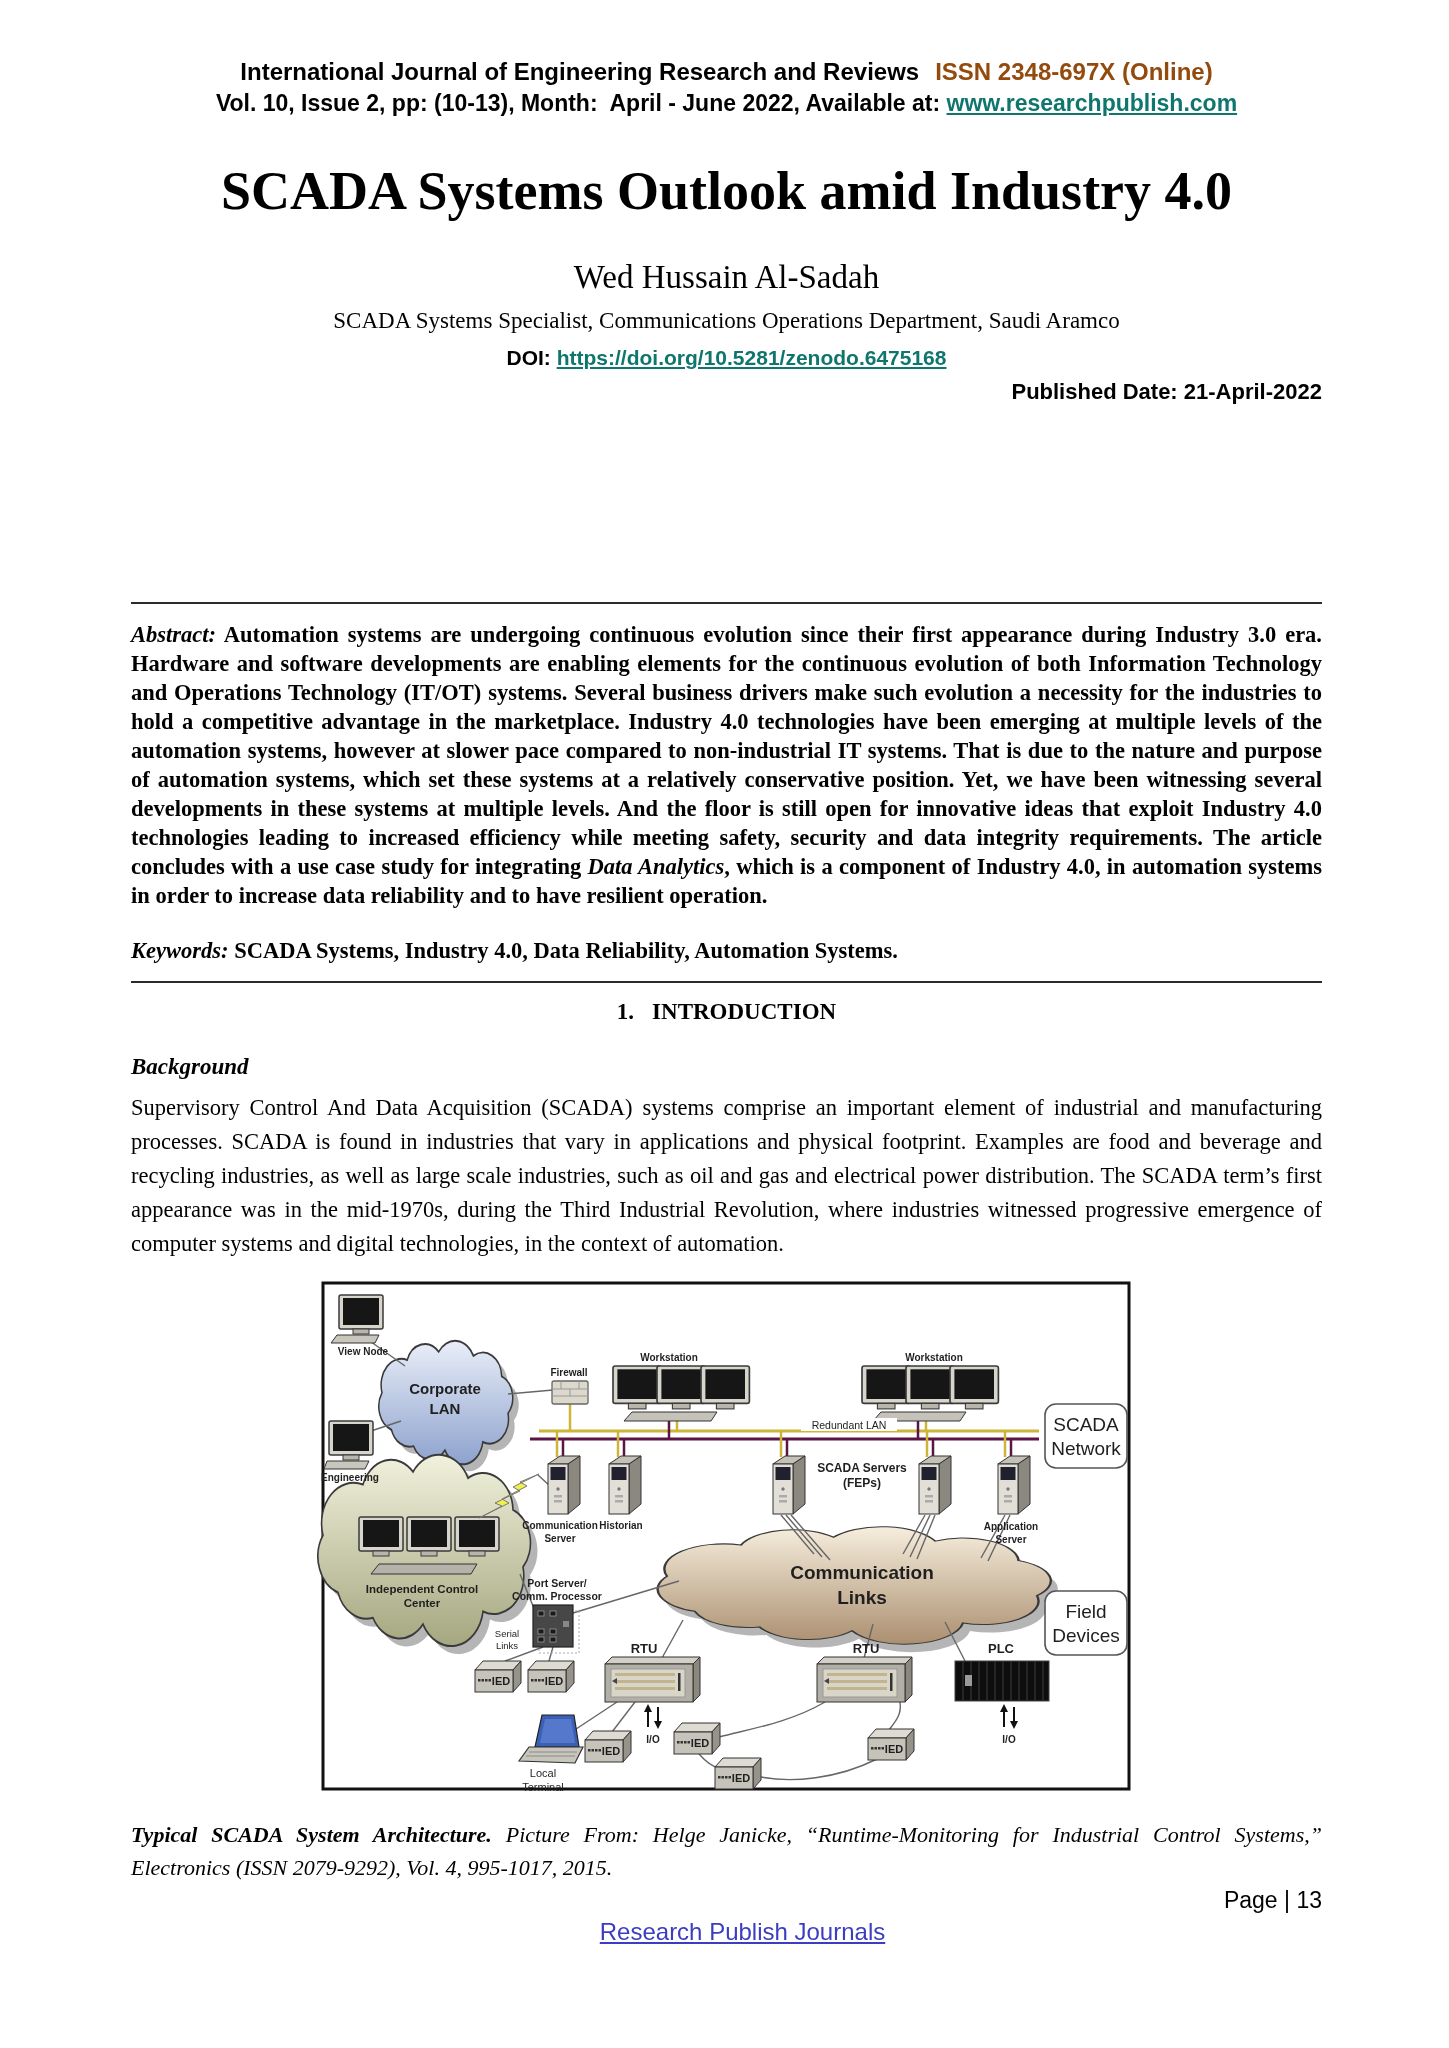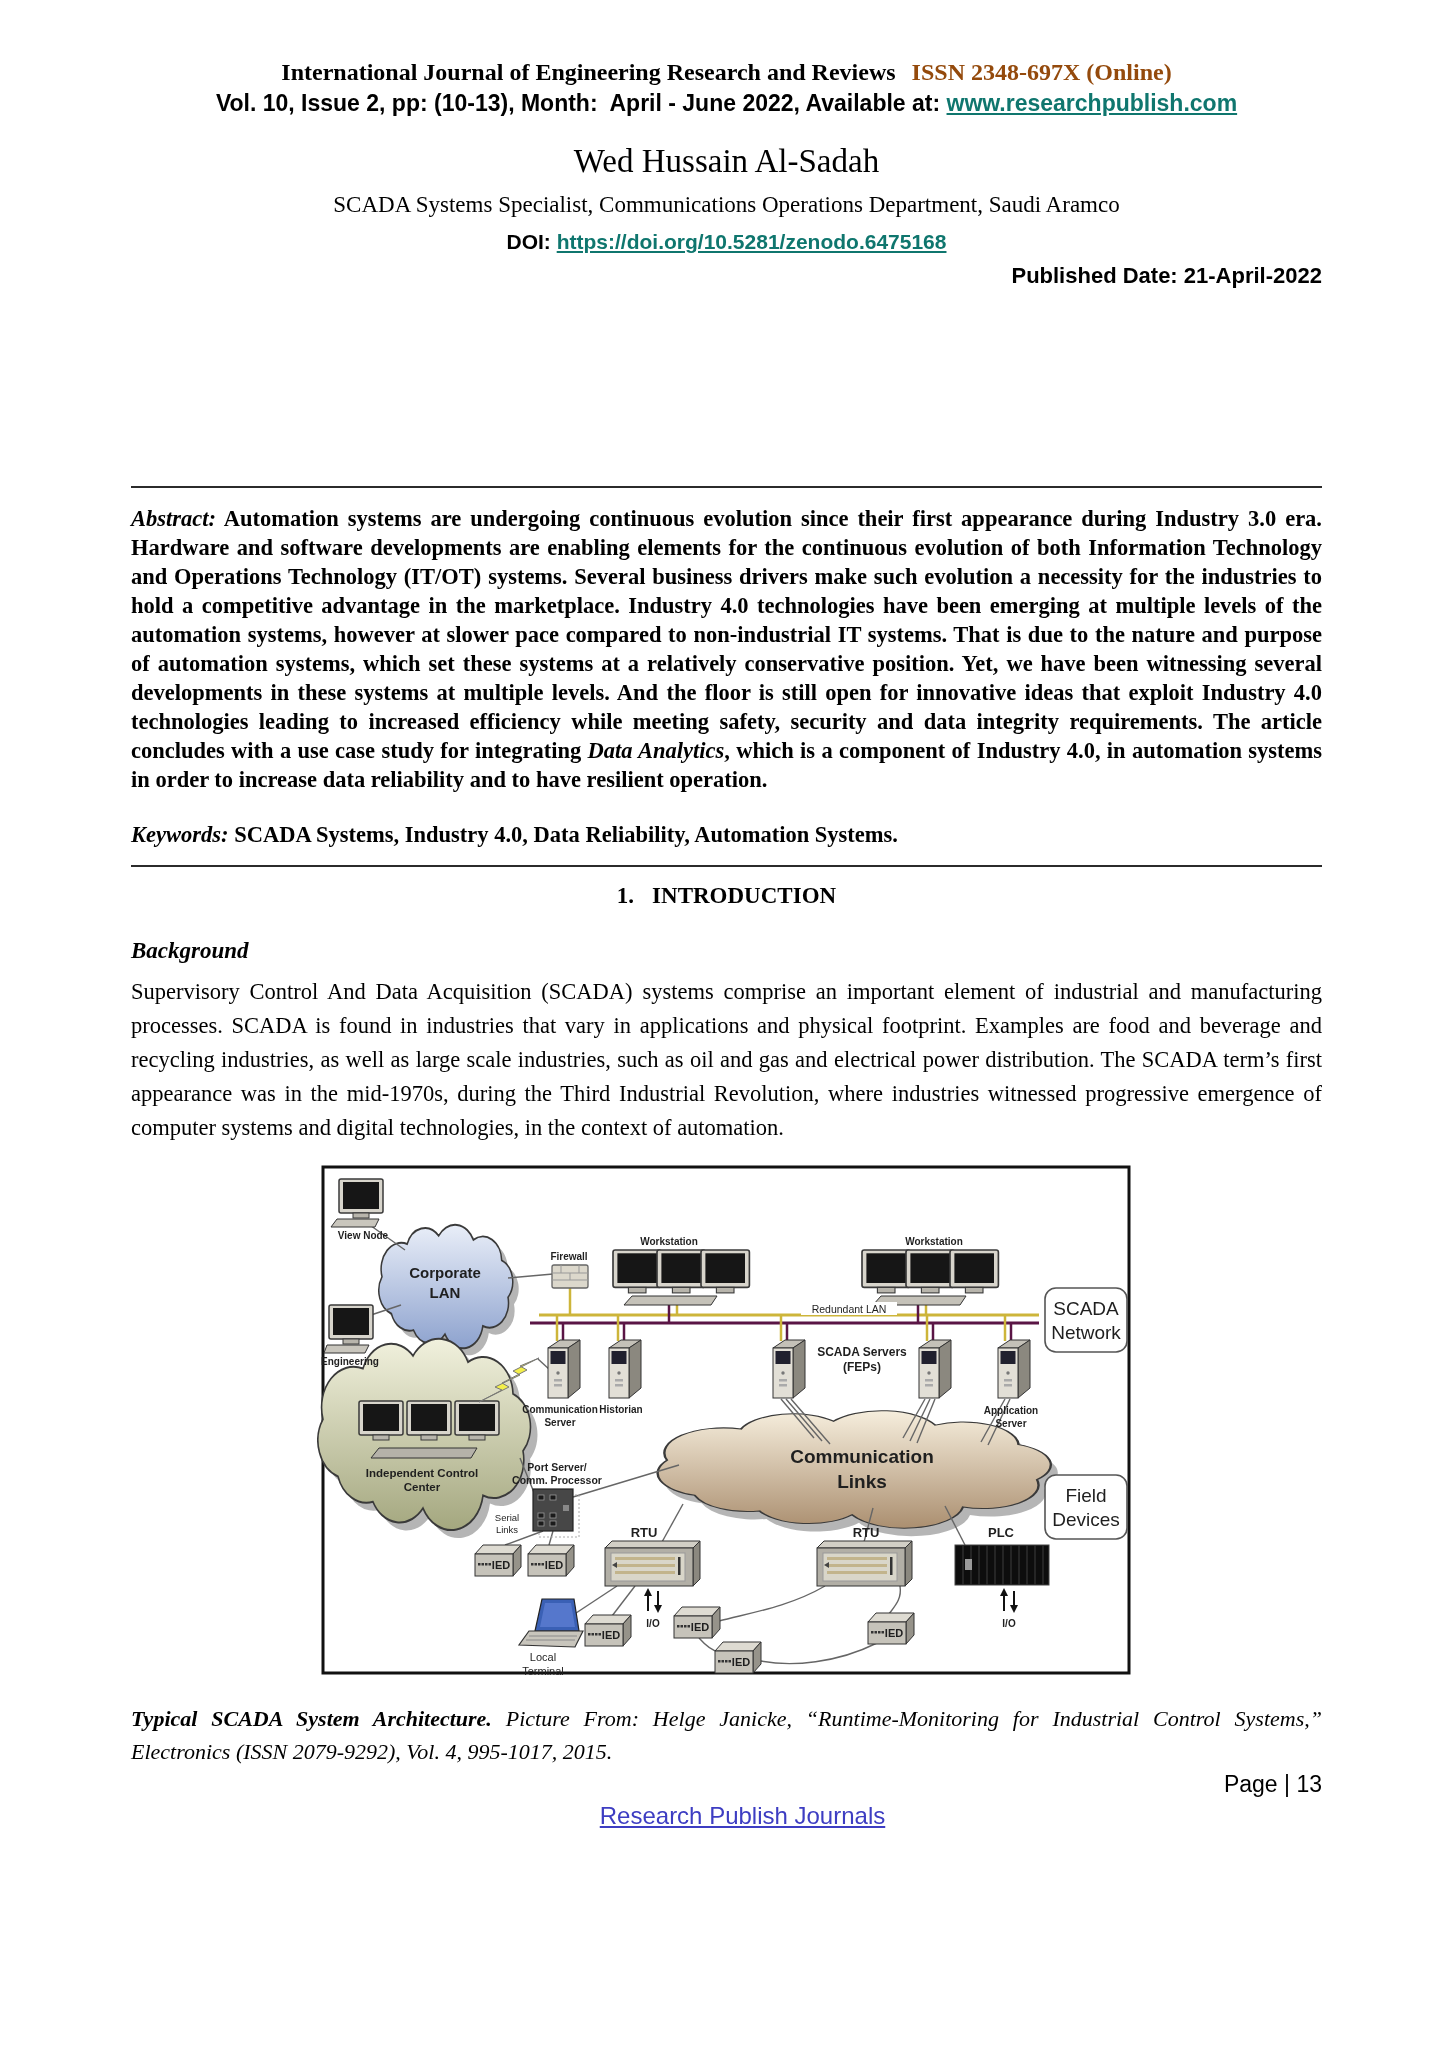--- a/index.html
+++ b/index.html
@@ -4,21 +4,21 @@
 <style>
   html,body { margin:0; padding:0; }
   body {
     width:1449px; height:2048px; background:#ffffff; color:#000;
     font-family:"Liberation Serif", serif; position:relative; overflow:hidden;
   }
   .content { margin:0 127px 0 131px; }
 
   
   .jheader { font-family:"Liberation Sans", sans-serif; font-weight:bold; text-align:center; padding-top:56px; }
-  .h-line1 { font-size:24px; line-height:32px;font-family:Liberation Serif, serif; }
+  .h-line1 { font-size:24px; line-height:32px; }
   .issn { color:#944a0c; margin-left:16px; }
   .h-line2 { font-size:23px; line-height:30px; }
   a.site-link, a.doi-link { color:#0f766e; text-decoration:underline; }
 
   .title { font-size:54px; font-weight:bold; text-align:center; margin-top:42px; line-height:62px; }
   .author { font-size:33px; text-align:center; margin-top:24px; line-height:38px; }
   .affiliation { font-size:23px; text-align:center; margin-top:12px; line-height:26px; }
   .doi-line { font-family:"Liberation Sans", sans-serif; font-weight:bold; font-size:21px; text-align:center; margin-top:10px; line-height:28px; }
   .published { font-family:"Liberation Sans", sans-serif; font-weight:bold; font-size:22px; text-align:right; margin-top:6px; line-height:28px; }
 
@@ -53,20 +53,21 @@
 
   <header class="jheader">
     <div class="h-line1">
       <span>International Journal of Engineering Research and Reviews</span><span class="issn">ISSN 2348-697X (Online)</span>
     </div>
     <div class="h-line2">
       <span>Vol. 10, Issue 2, pp: (10-13), Month:&nbsp; April - June 2022, Available at: </span><a class="site-link" href="#">www.researchpublish.com</a>
     </div>
   </header>
 
+  <h1 class="title">SCADA Systems Outlook amid Industry 4.0</h1>
   <div class="author">Wed Hussain Al-Sadah</div>
   <div class="affiliation">SCADA Systems Specialist, Communications Operations Department, Saudi Aramco</div>
   <div class="doi-line">
     <span>DOI: </span><a class="doi-link" href="#">https://doi.org/10.5281/zenodo.6475168</a>
   </div>
   <div class="published">Published Date: 21-April-2022</div>
 
   <hr class="rule rule-top">
 
   <p class="abstract"><span class="it">Abstract:</span><span> Automation systems are undergoing continuous evolution since their first appearance during Industry 3.0 era. Hardware and software developments are enabling elements for the continuous evolution of both Information Technology and Operations Technology (IT/OT) systems. Several business drivers make such evolution a necessity for the industries to hold a competitive advantage in the marketplace. Industry 4.0 technologies have been emerging at multiple levels of the automation systems, however at slower pace compared to non-industrial IT systems. That is due to the nature and purpose of automation systems, which set these systems at a relatively conservative position. Yet, we have been witnessing several developments in these systems at multiple levels. And the floor is still open for innovative ideas that exploit Industry 4.0 technologies leading to increased efficiency while meeting safety, security and data integrity requirements. The article concludes with a use case study for integrating </span><span class="it">Data Analytics</span><span>, which is a component of Industry 4.0, in automation systems in order to increase data reliability and to have resilient operation.</span></p>

